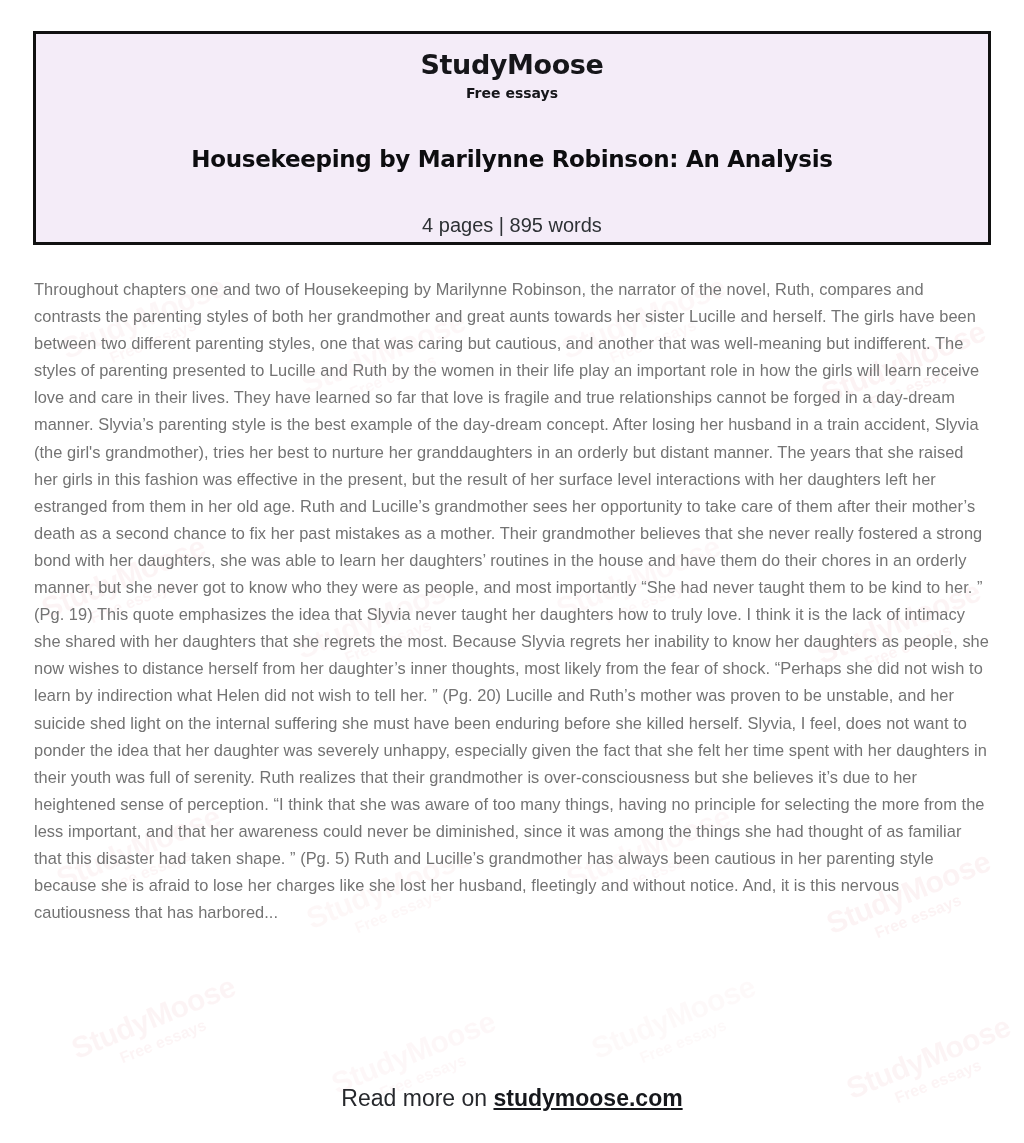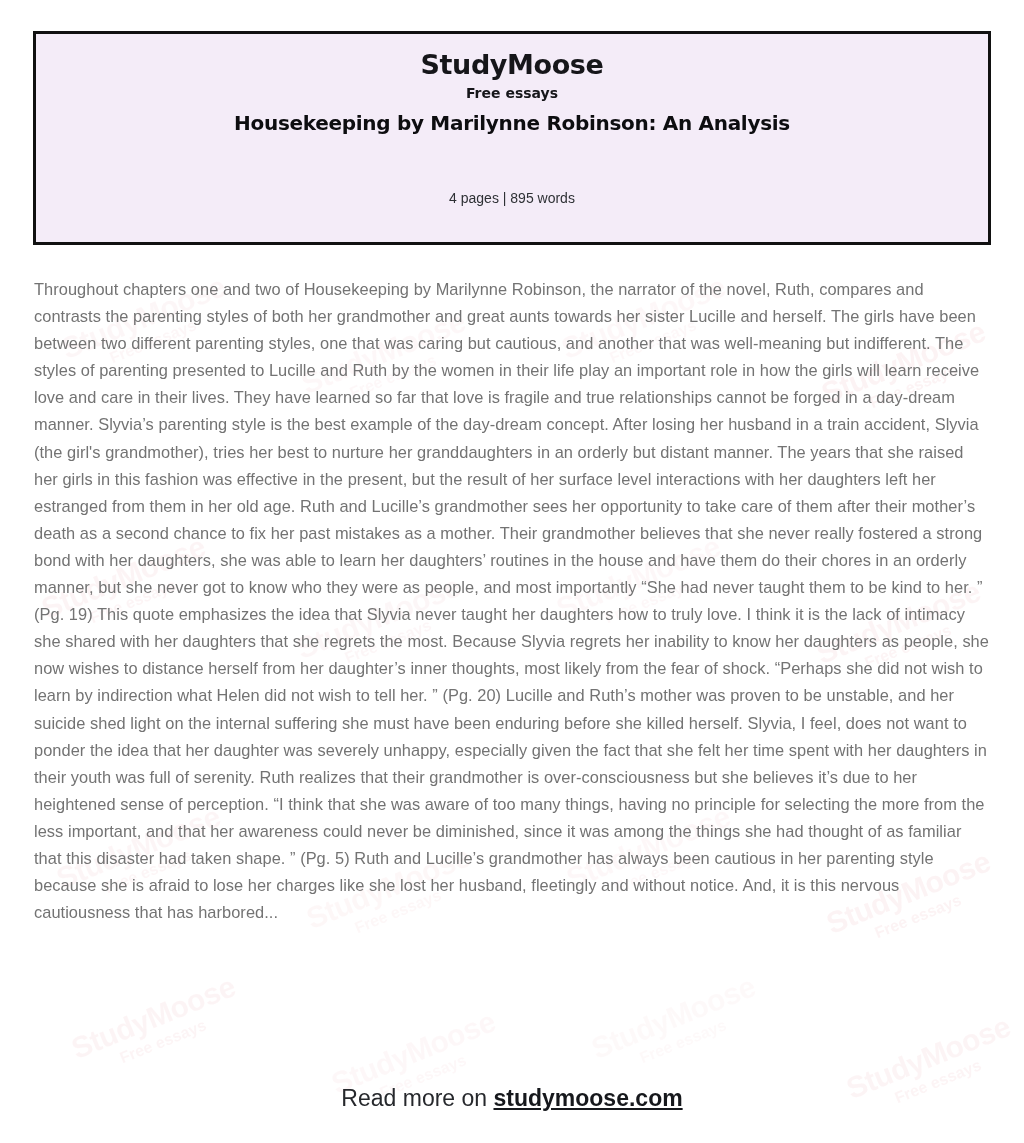--- a/index.html
+++ b/index.html
@@ -79,33 +79,33 @@
     font-family: "DejaVu Sans", sans-serif;
   }
   #brand-tagline {
     margin-top: 8px;
     font-size: 14px;
     font-weight: 700;
     color: #16161a;
     font-family: "DejaVu Sans", sans-serif;
   }
   #essay-title {
-    margin-top: 12px;
-    font-size: 20px;
+    margin-top: 46px;
+    font-size: 23px;
     font-weight: 700;
     color: #0d0d10;
     text-align: center;
     letter-spacing: -0.3px;
     font-family: "DejaVu Sans", sans-serif;
     line-height: 1.15;
     padding: 0 24px;
   }
   #essay-meta {
-    margin-top: 42px;
-    font-size: 14px;
+    margin-top: 26px;
+    font-size: 20px;
     font-weight: 400;
     color: #2e3135;
     text-align: center;
   }
 
   
   #essay-body {
     position: absolute;
     left: 34px;
     top: 276px;

